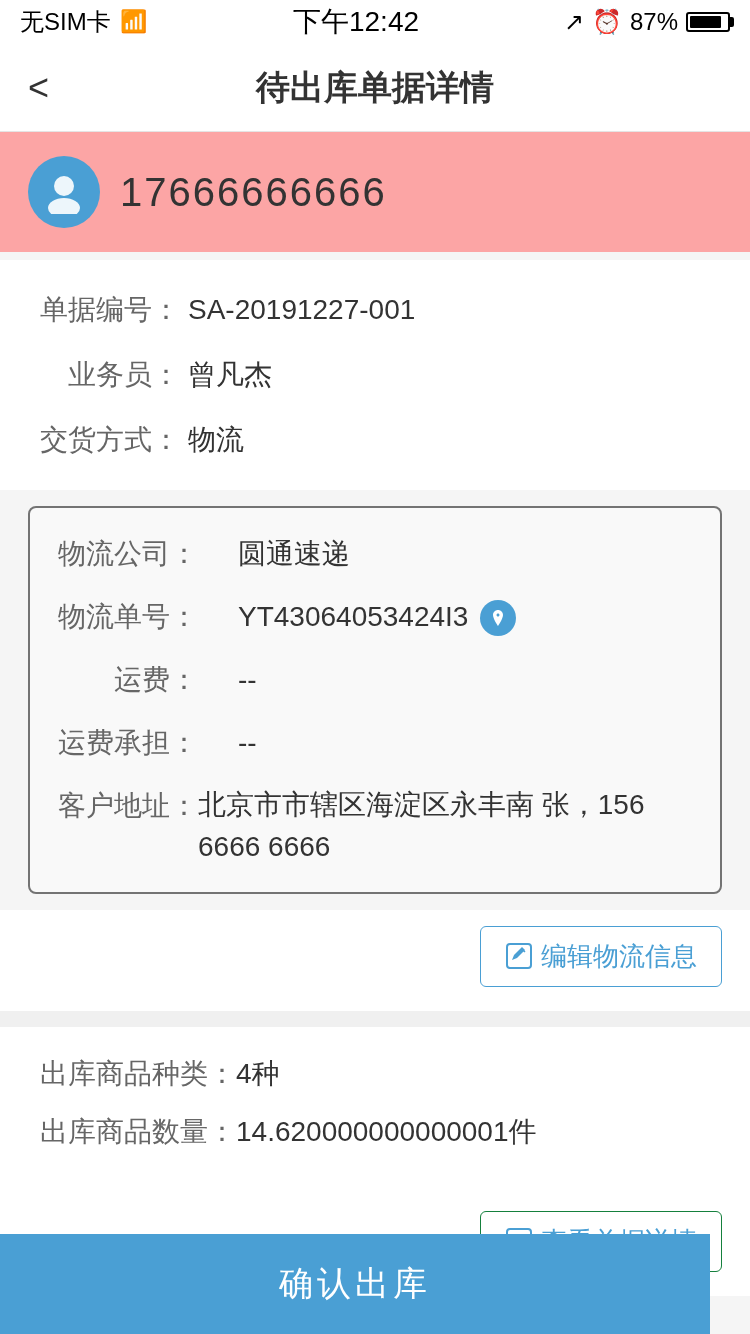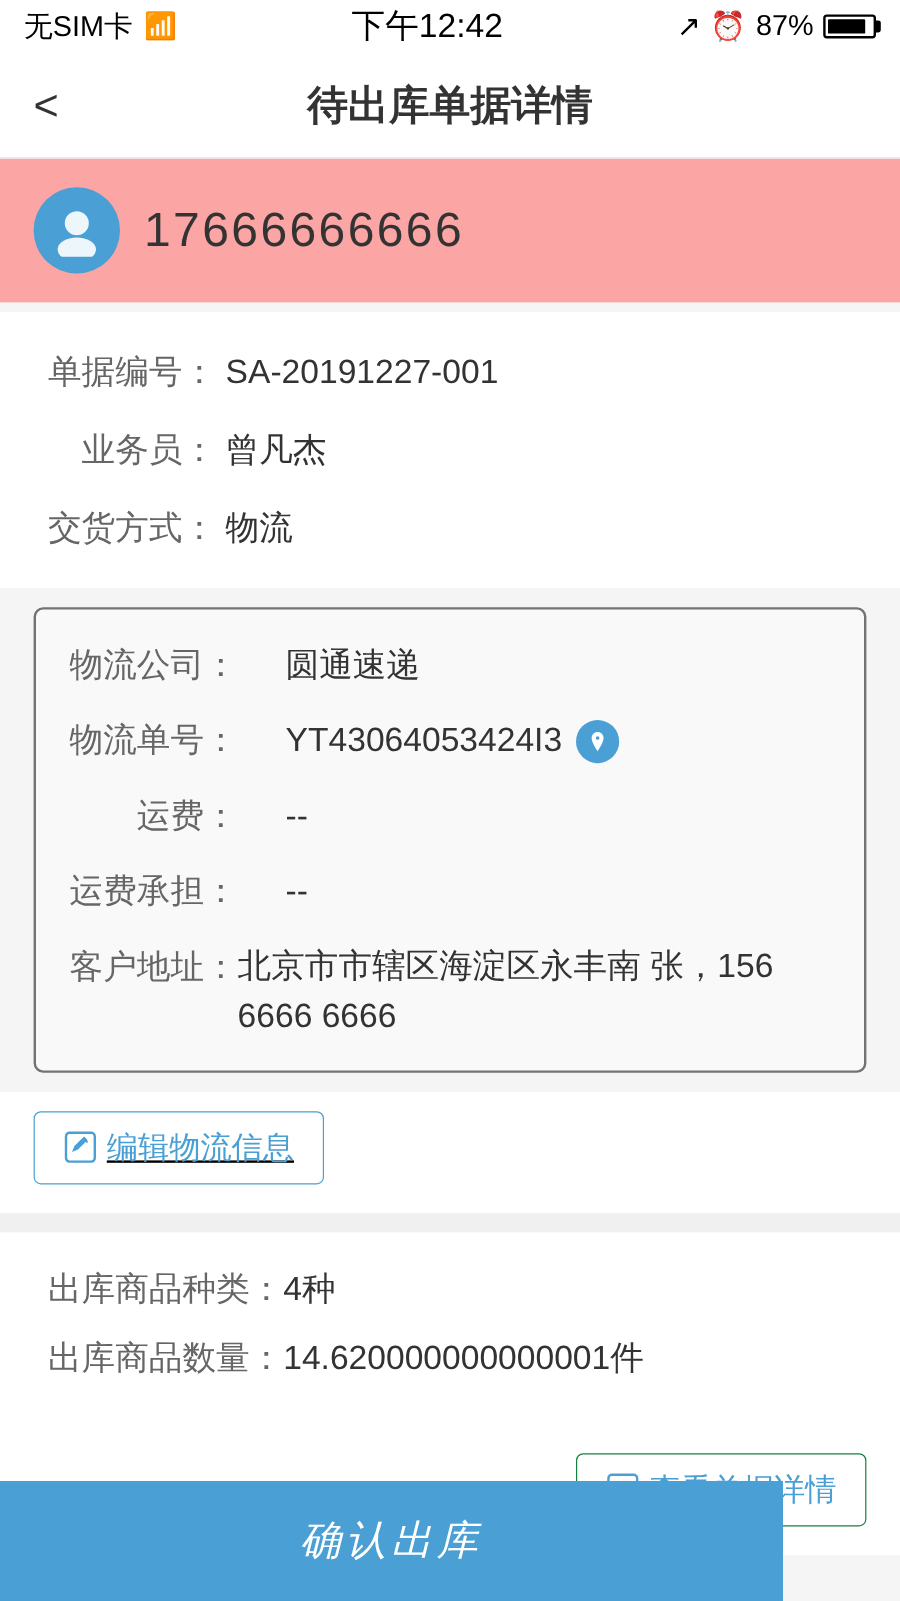--- a/index.html
+++ b/index.html
@@ -167,24 +167,23 @@
     }
     .address-value {
       color: #333;
       line-height: 1.5;
       flex: 1;
     }
 
     
     .edit-btn-container {
       display: flex;
-      justify-content: flex-start;
+      justify-content: flex-end;
       padding: 16px 28px 24px;
       background: #fff;
-      text-decoration: underline;
     }
     .edit-btn {
       display: flex; align-items: center; gap: 8px;
       border: 1px solid #4a9fd4;
       border-radius: 6px;
       padding: 12px 24px;
       color: #4a9fd4;
       font-size: 26px;
       cursor: pointer;
       background: #fff;
@@ -234,28 +233,27 @@
       font-size: 26px;
       cursor: pointer;
       background: #fff;
     }
 
     
     .bottom-bar {
       position: fixed;
       bottom: 0;
       left: 0;
-      width: 652px;
+      width: 710px;
       height: 100px;
       background: #4a9fd4;
       display: flex;
       align-items: center;
       justify-content: center;
       cursor: pointer;
-      font-style: italic;
     }
     .confirm-btn-text {
       color: #fff;
       font-size: 34px;
       font-weight: 500;
       letter-spacing: 4px;
     }
 
     
     .wifi-icon { font-size: 22px; }

